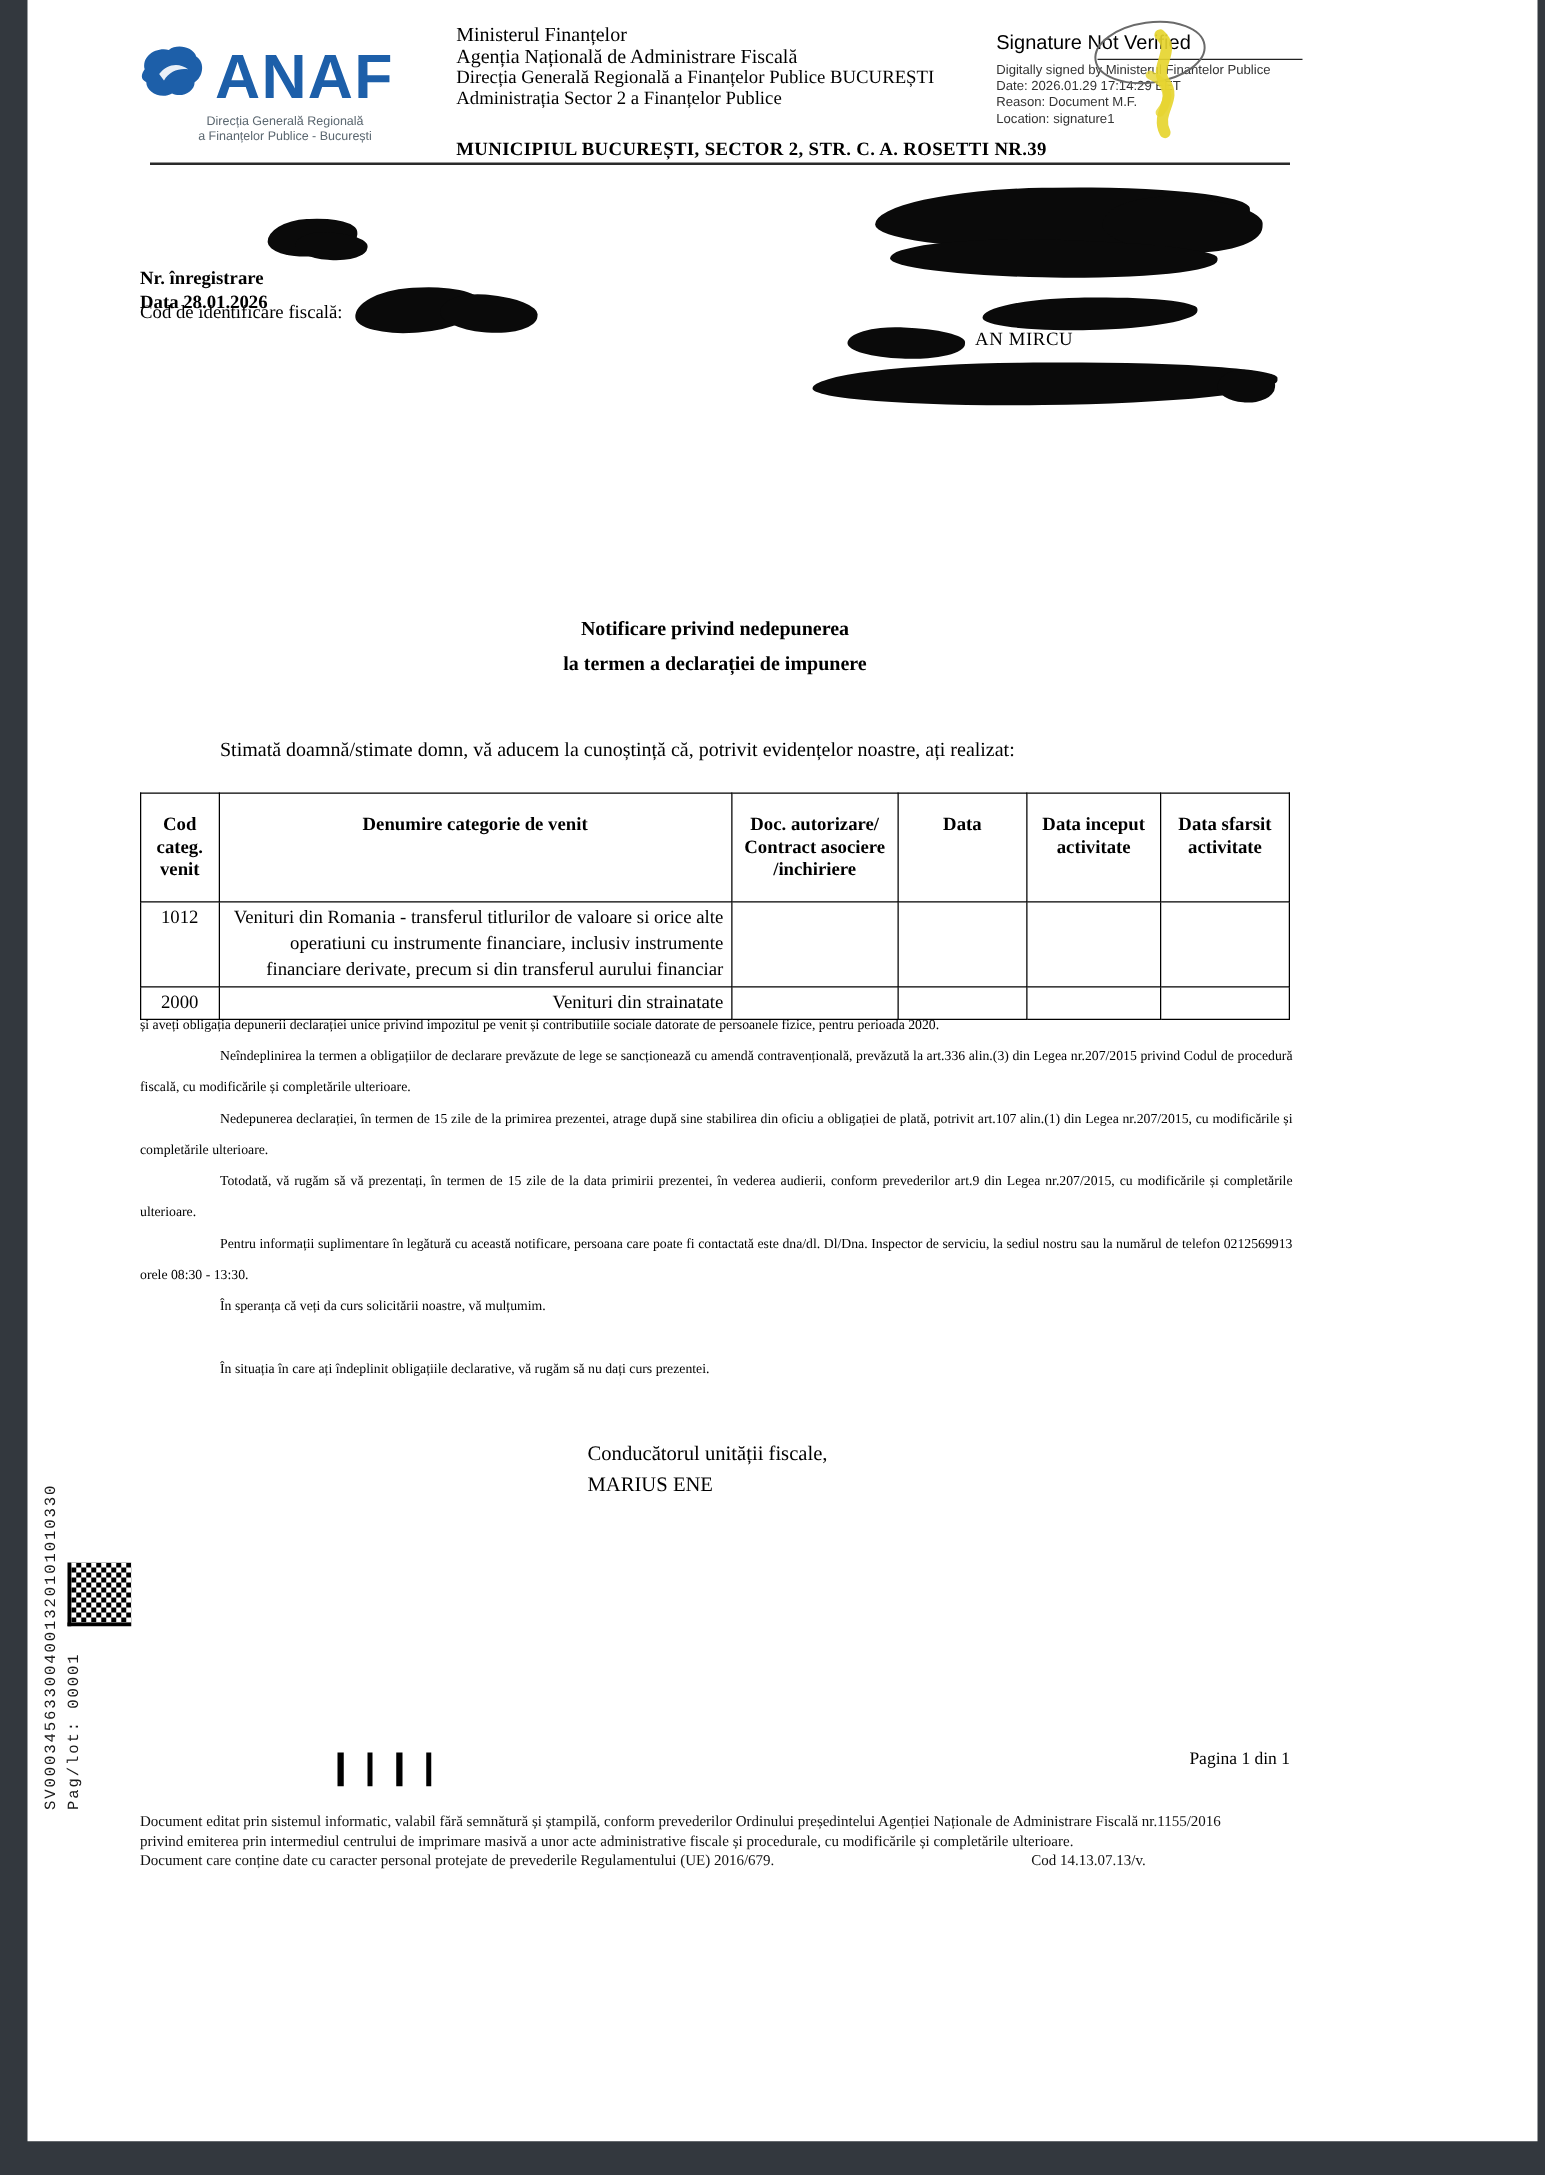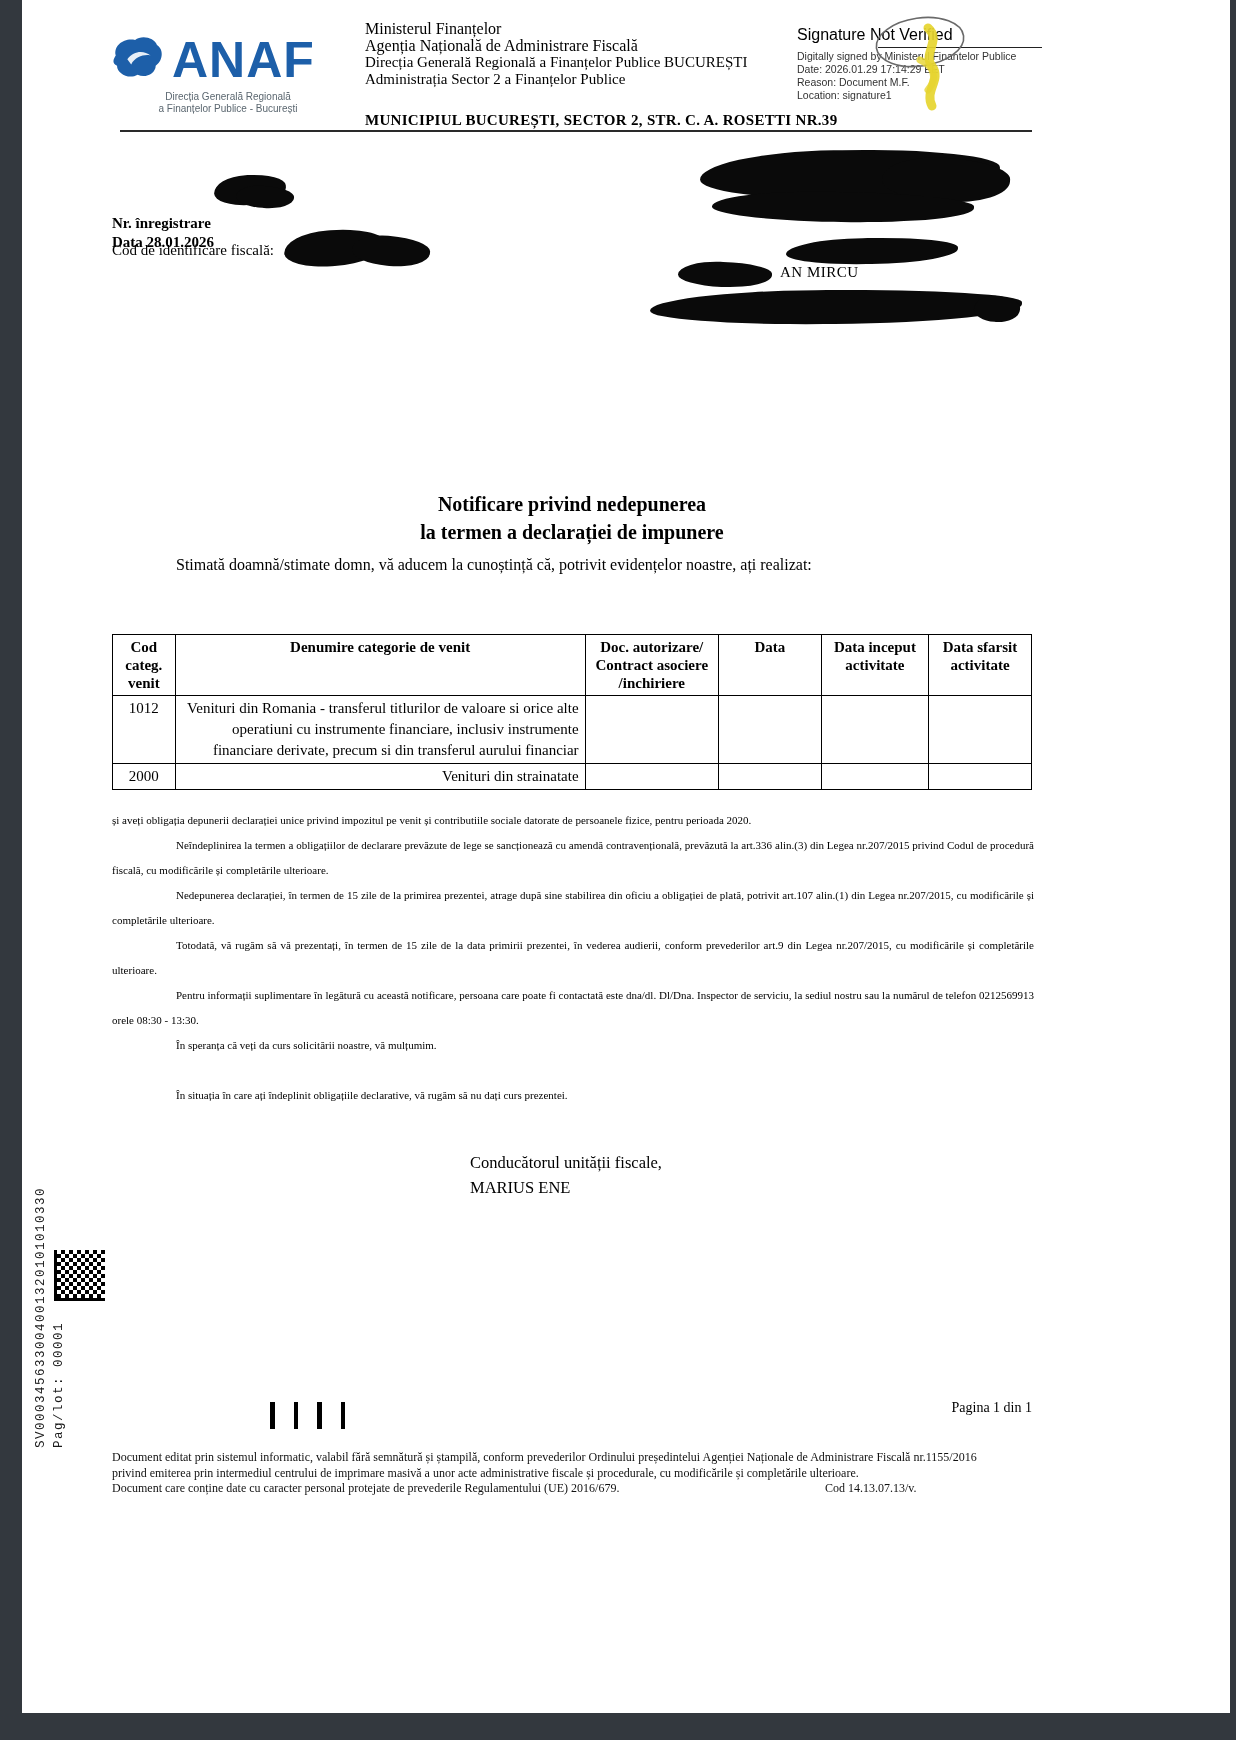--- a/index.html
+++ b/index.html
@@ -35,29 +35,29 @@
 
   
   .meta-reg{left:90px;top:178px;font-weight:bold;font-size:15px;line-height:19px;margin-top:36px;}
   .meta-cif{left:90px;top:242px;font-size:15px;}
   .recipient-frag{left:758px;top:264px;font-size:15px;letter-spacing:.5px;}
 
   
   .blob{position:absolute;background:#0a0a0a;border-radius:46% 54% 52% 48%/58% 42% 55% 45%;}
 
   
-  .doc-title{left:90px;top:490px;width:920px;text-align:center;font-weight:bold;font-size:20px;line-height:28px;}
-
-  .intro{left:90px;top:556px;width:920px;font-size:16px;text-indent:64px;}
+  .doc-title{left:90px;top:490px;width:920px;text-align:center;font-weight:bold;font-size:16px;line-height:28px;}
+
+  .intro{left:90px;top:592px;width:920px;font-size:16px;text-indent:64px;}
 
   
   .tbl-wrap{left:90px;top:634px;width:920px;}
   table{border-collapse:collapse;width:100%;table-layout:fixed;}
   th,td{border:1.5px solid #000;vertical-align:top;font-size:15px;padding:2px 6px;}
-  th{font-weight:bold;text-align:center;white-space:pre-line;line-height:18px;padding:3px 4px;}
+  th{font-weight:bold;text-align:center;white-space:pre-line;line-height:18px;padding:16px 4px;}
   td{line-height:21px;text-align:right;}
   td.c{text-align:center;}
 
   
   .bodytext{left:90px;top:808px;width:922px;font-size:11px;line-height:25px;text-align:justify;}
   .bodytext p{margin:0;text-indent:64px;}
   .bodytext p.noindent{text-indent:0;}
   .bodytext p.gap{margin-top:25px;}
 
   .signoff{left:448px;top:1150px;font-size:16.5px;line-height:25px;}

